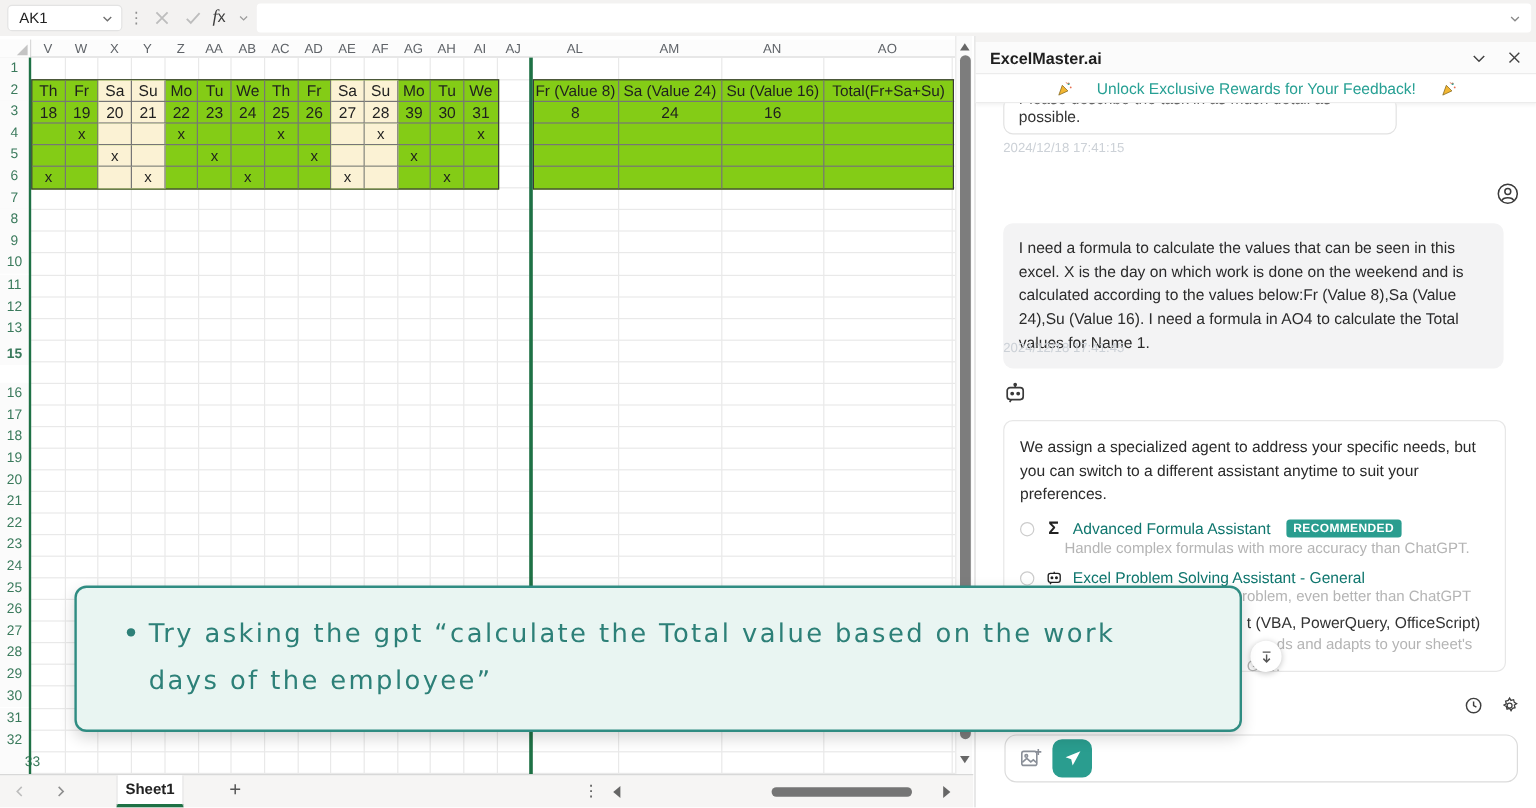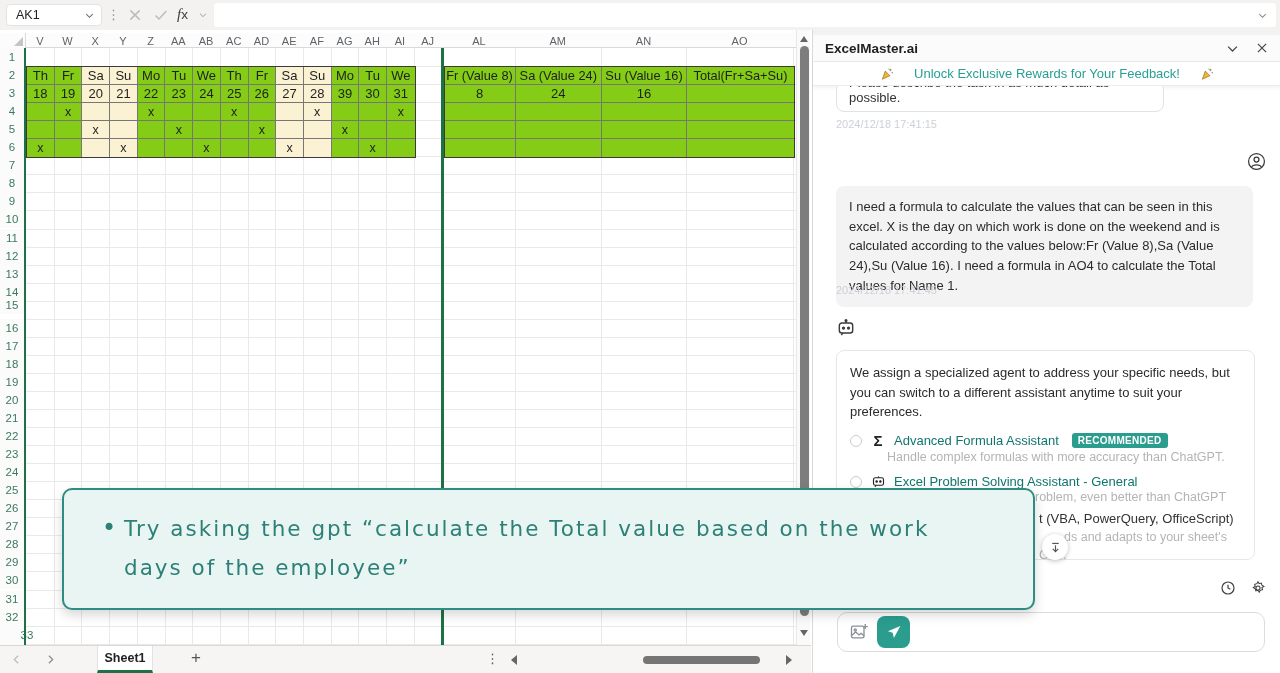--- a/index.html
+++ b/index.html
@@ -156,21 +156,21 @@
         <div class="rowhdr" style="top: 90.2px; height: 18.05px;">5</div>
         <div class="rowhdr" style="top: 108.25px; height: 18.05px;">6</div>
         <div class="rowhdr" style="top: 126.3px; height: 18.05px;">7</div>
         <div class="rowhdr" style="top: 144.35px; height: 18.05px;">8</div>
         <div class="rowhdr" style="top: 162.4px; height: 18.05px;">9</div>
         <div class="rowhdr" style="top: 180.45px; height: 18.05px;">10</div>
         <div class="rowhdr" style="top: 198.5px; height: 18.05px;">11</div>
         <div class="rowhdr" style="top: 216.55px; height: 18.05px;">12</div>
         <div class="rowhdr" style="top: 234.6px; height: 18.05px;">13</div>
         <div class="rowhdr" style="top: 252.65px; height: 18.05px;">14</div>
-        <div class="rowhdr" style="top: 266px; height: 18.05px;">15</div>
+        <div class="rowhdr" style="top: 256px; height: 18.05px; font-weight: bold;">15</div>
         <div class="rowhdr" style="top: 288.75px; height: 18.05px;">16</div>
         <div class="rowhdr" style="top: 306.8px; height: 18.05px;">17</div>
         <div class="rowhdr" style="top: 324.85px; height: 18.05px;">18</div>
         <div class="rowhdr" style="top: 342.9px; height: 18.05px;">19</div>
         <div class="rowhdr" style="top: 360.95px; height: 18.05px;">20</div>
         <div class="rowhdr" style="top: 379px; height: 18.05px;">21</div>
         <div class="rowhdr" style="top: 397.05px; height: 18.05px;">22</div>
         <div class="rowhdr" style="top: 415.1px; height: 18.05px;">23</div>
         <div class="rowhdr" style="top: 433.15px; height: 18.05px;">24</div>
         <div class="rowhdr" style="top: 451.2px; height: 18.05px;">25</div>

